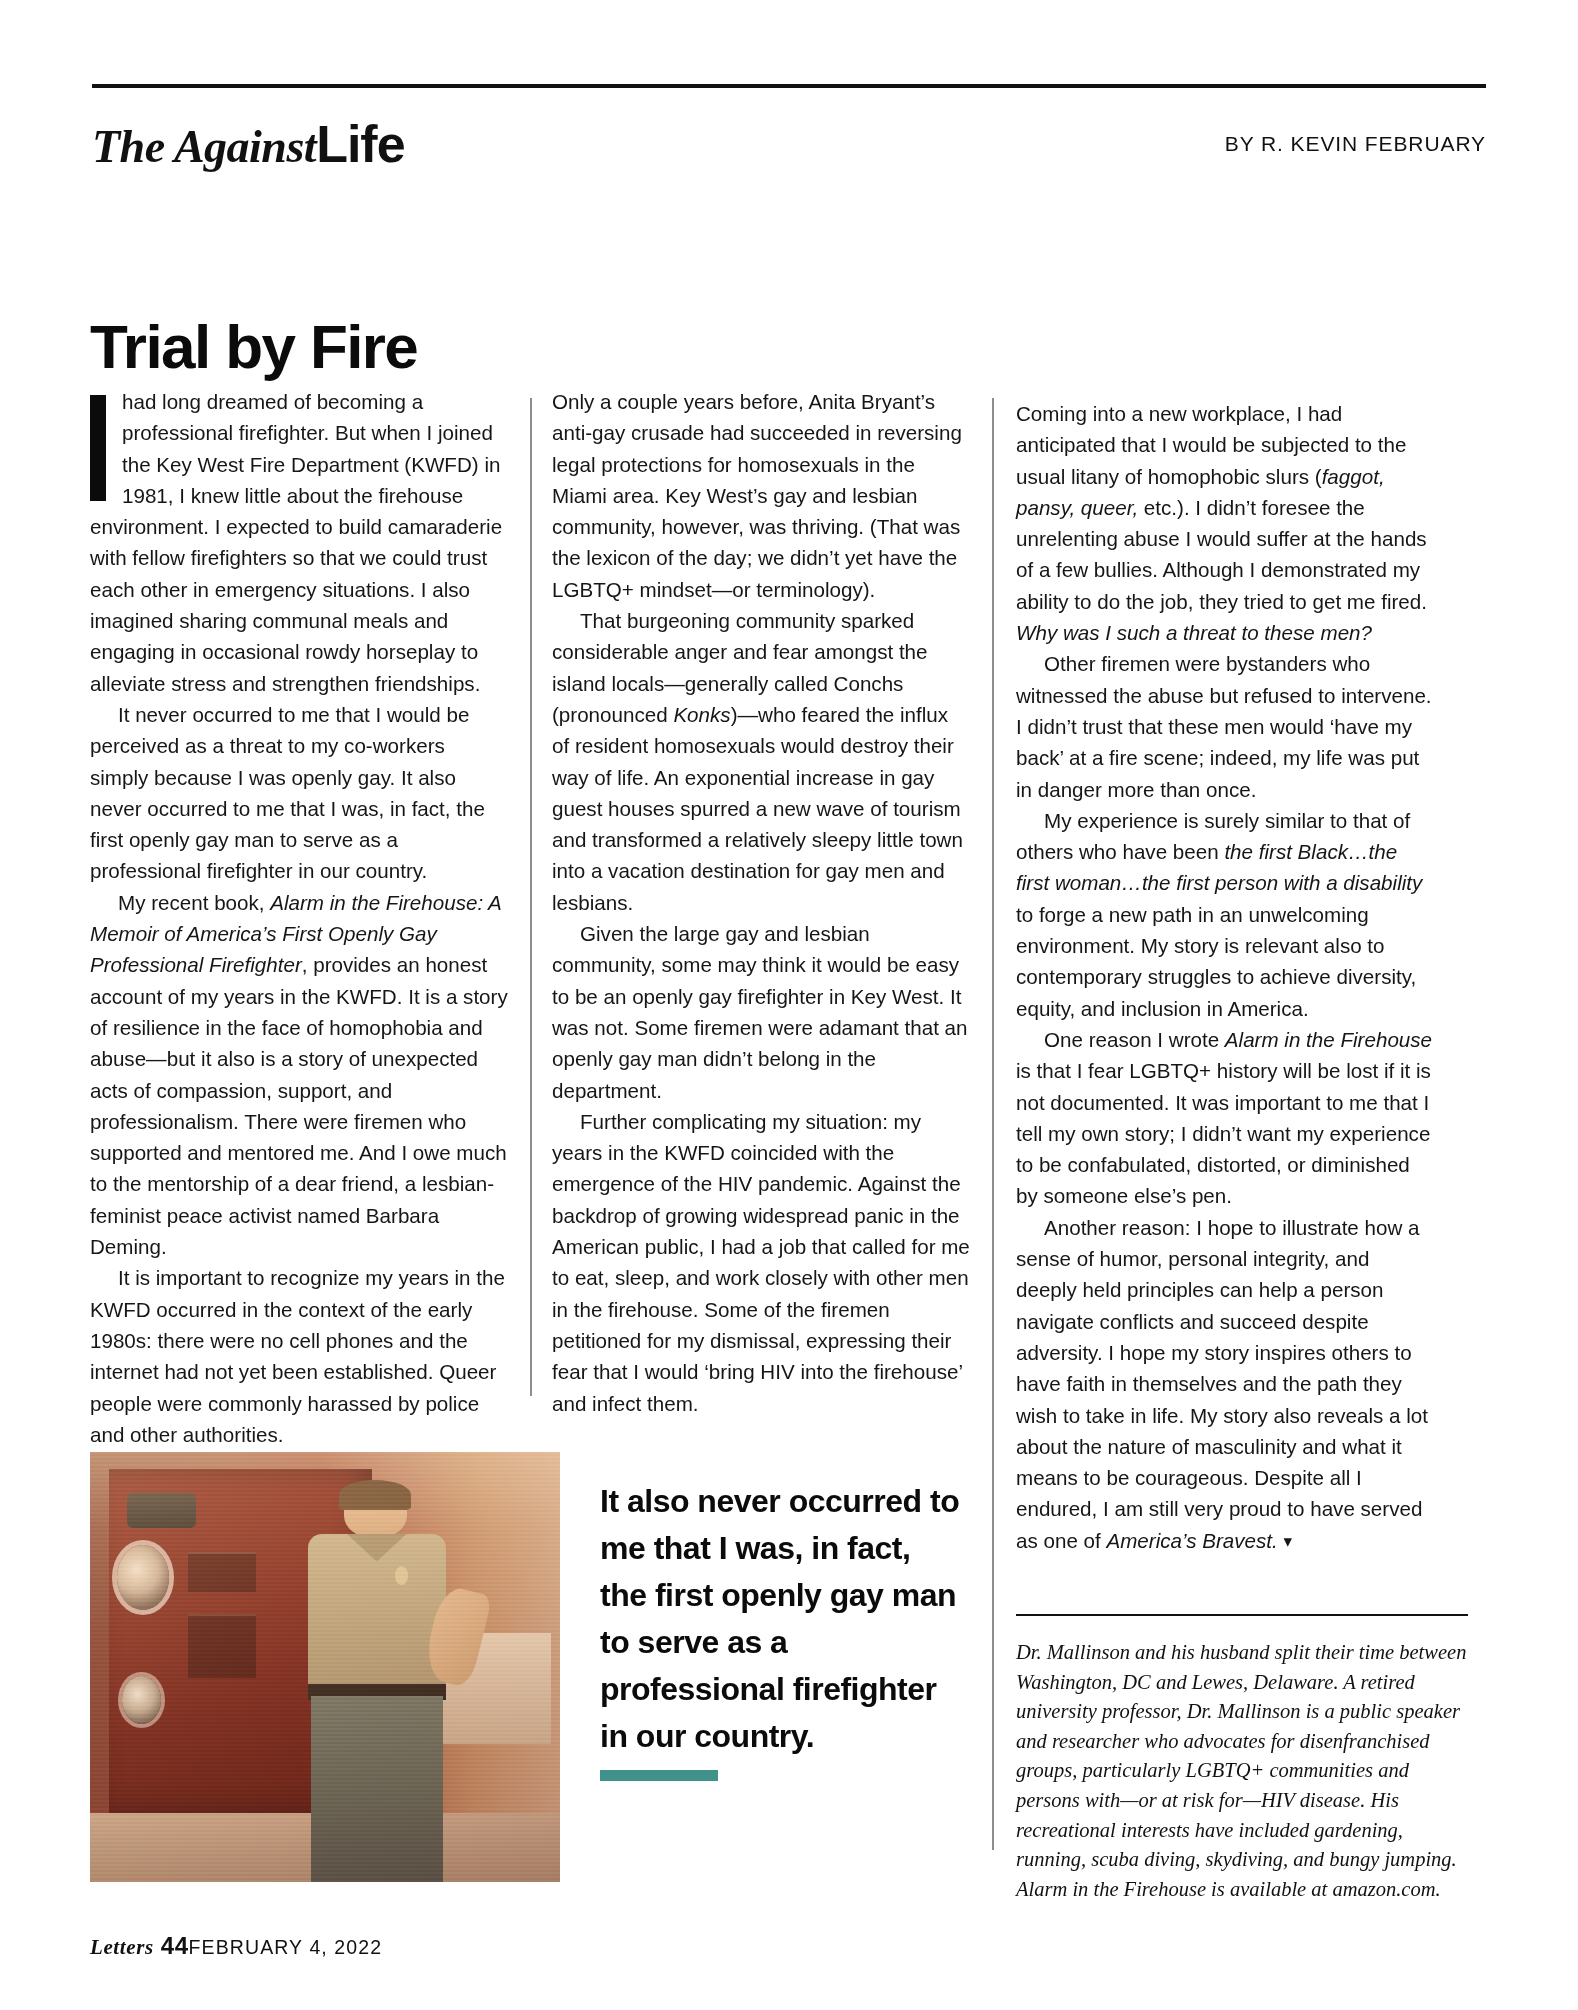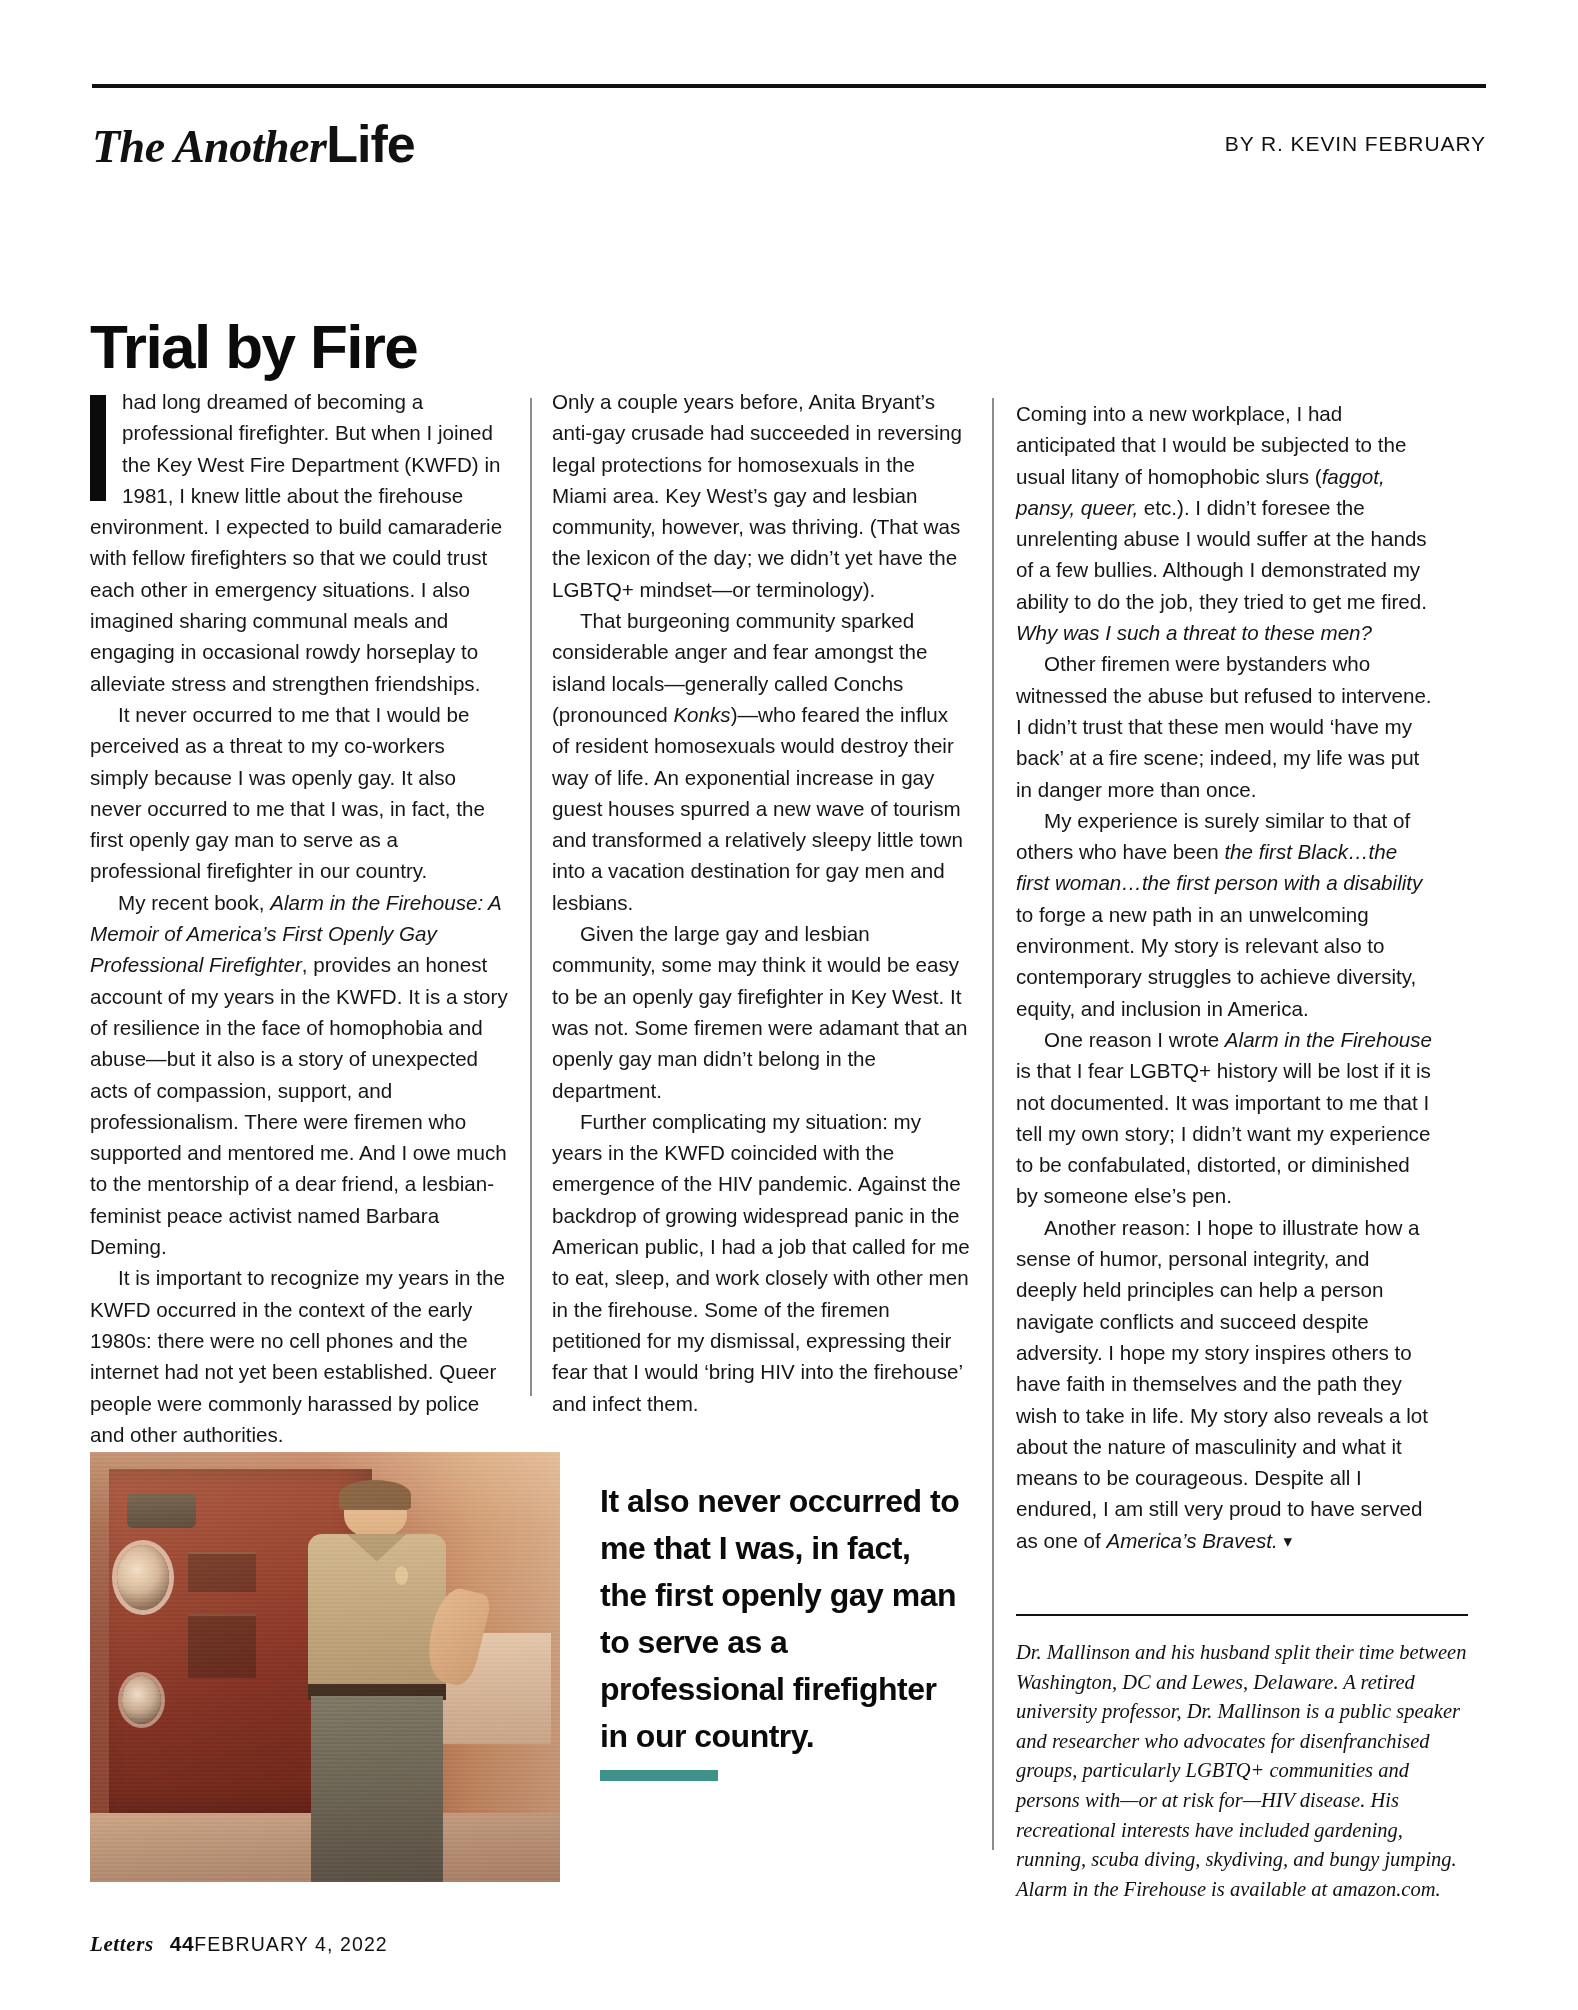--- a/index.html
+++ b/index.html
@@ -340,40 +340,40 @@
     white-space: nowrap;
   }
   .footer .ft-letters {
     font-family: "Liberation Serif", serif;
     font-style: italic;
     font-weight: 700;
     font-size: 21px;
   }
   .footer .ft-page {
     font-weight: 700;
-    font-size: 21px;
-    margin-left: 16px;
+    font-size: 24px;
+    margin-left: 7px;
   }
   .footer .ft-date {
     margin-left: 0;
     font-size: 19.5px;
     letter-spacing: 1.1px;
   }
   .endmark { font-size: 17px; vertical-align: 1px; }
 </style>
 </head>
 <body>
 
 <div class="page">
 
   <div class="masthead-rule"></div>
 
   <div class="masthead">
     <div class="masthead-title">
-      <span class="mh-italic">The Another</span><span class="mh-bold">Life</span>
+      <span class="mh-italic">The Against</span><span class="mh-bold">Life</span>
     </div>
     <div class="byline">BY R. KEVIN FEBRUARY</div>
   </div>
 
   <h1 class="headline">Trial by Fire</h1>
 
   <div class="col-rule" id="rule1"></div>
   <div class="col-rule" id="rule3"></div>
 
   <div class="col" id="col1">

